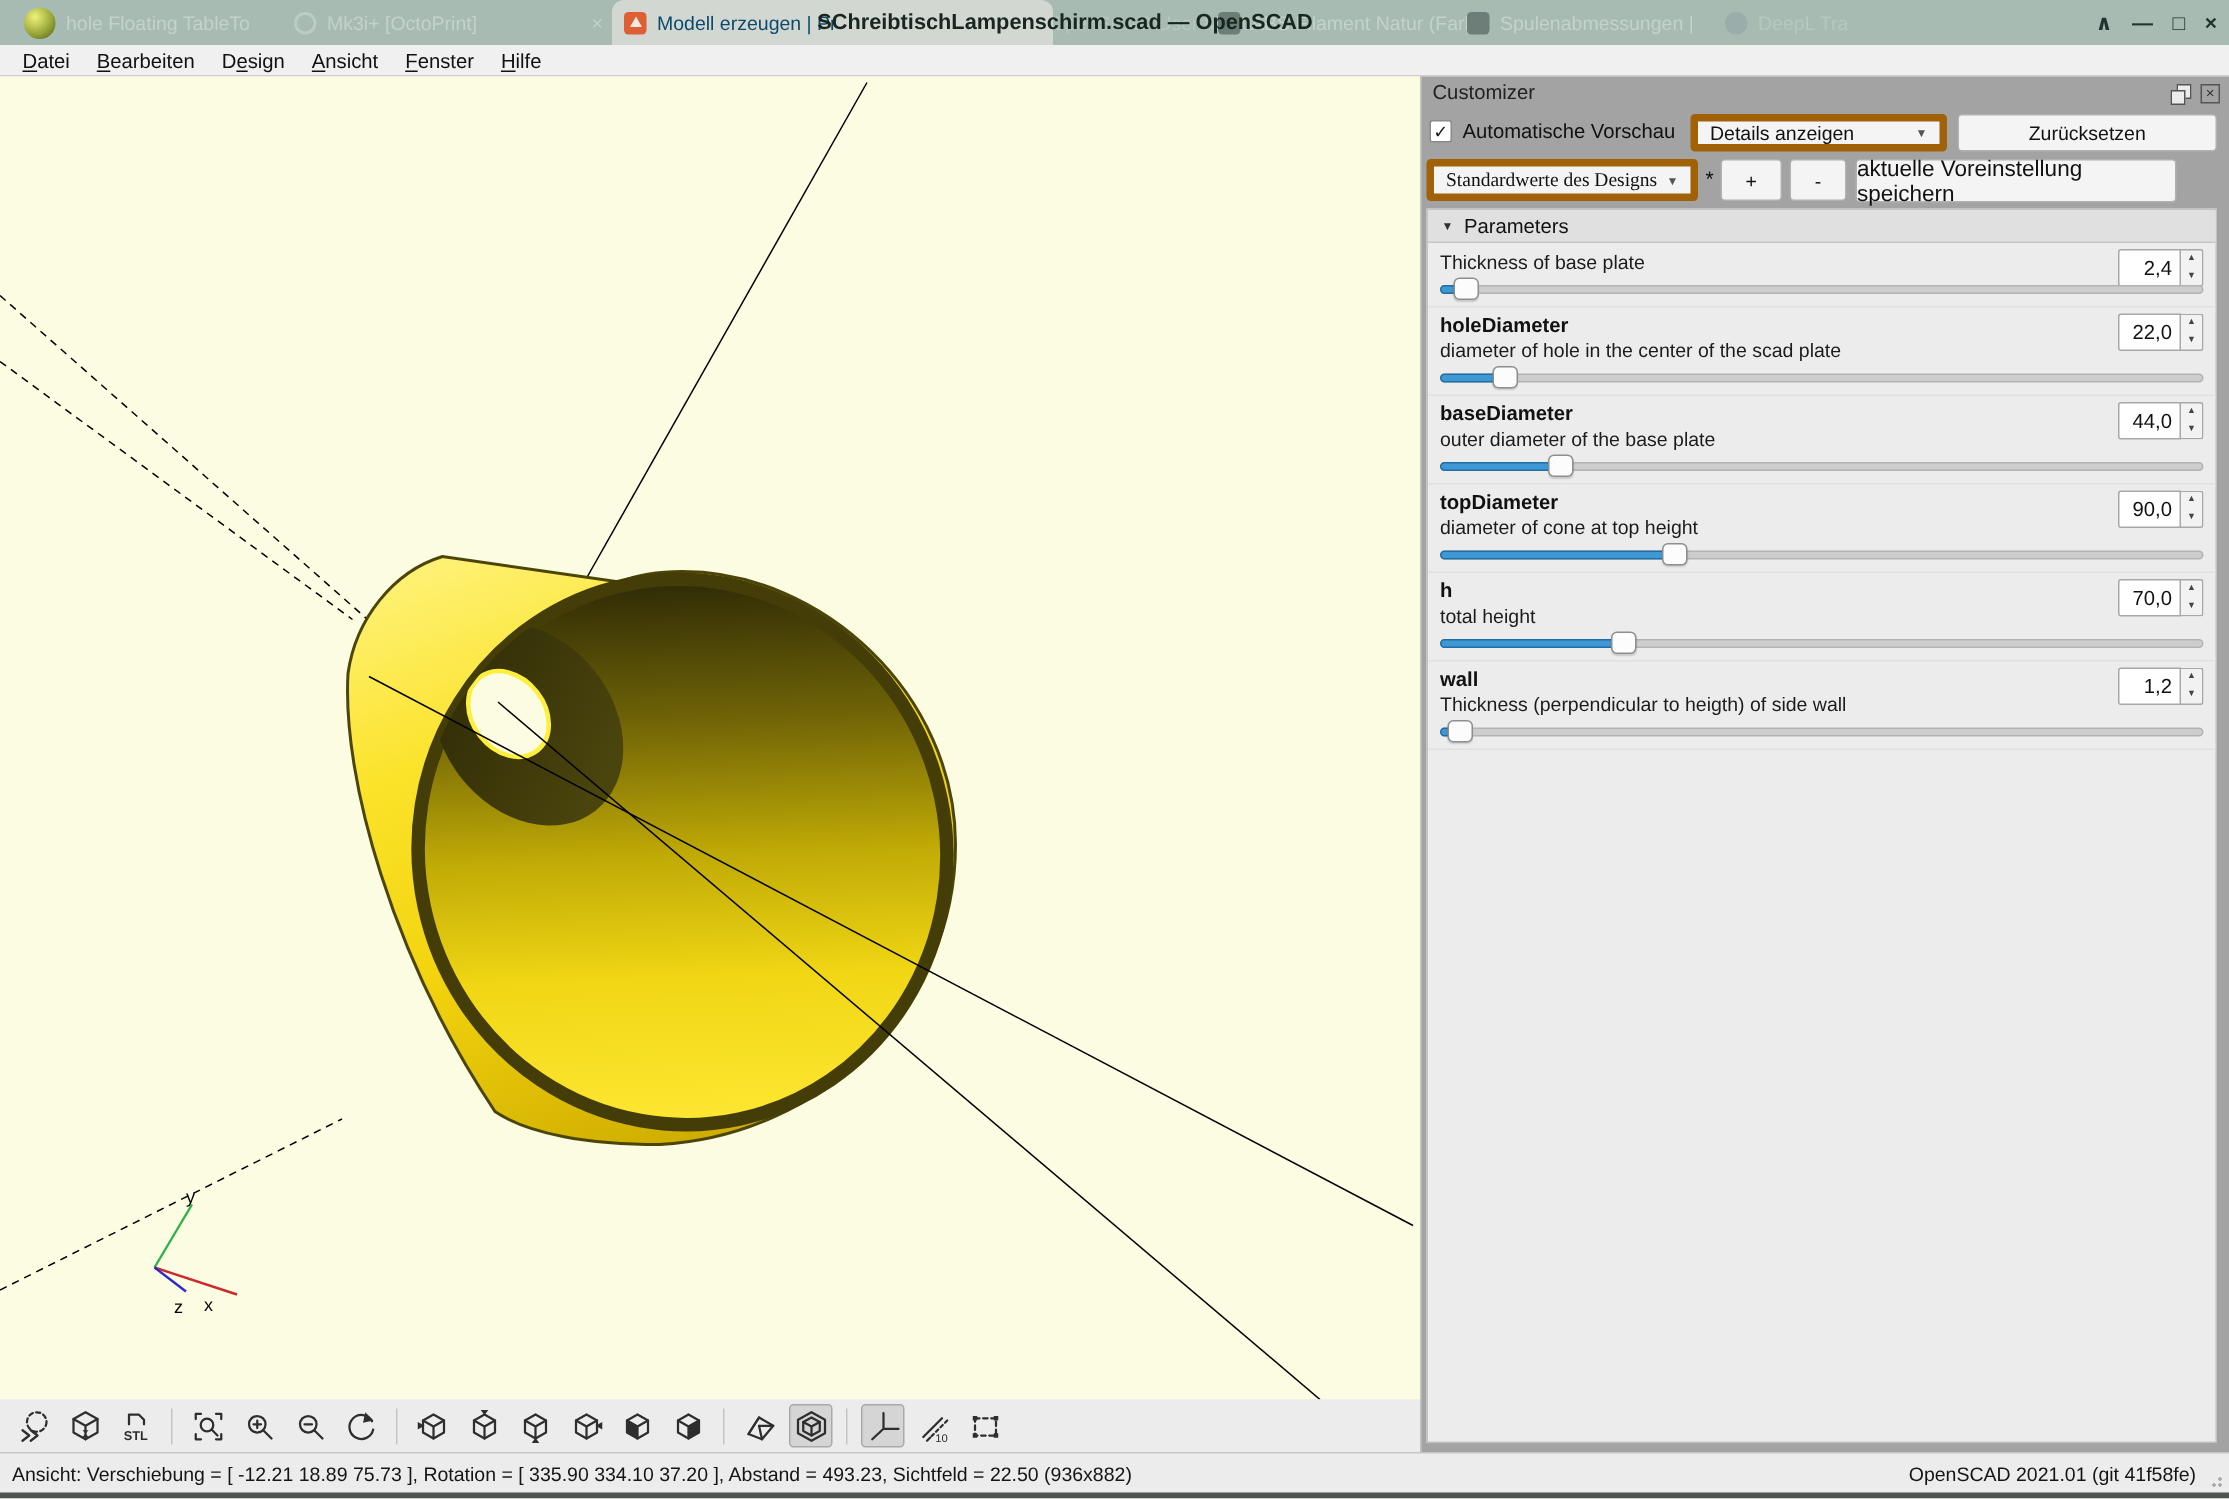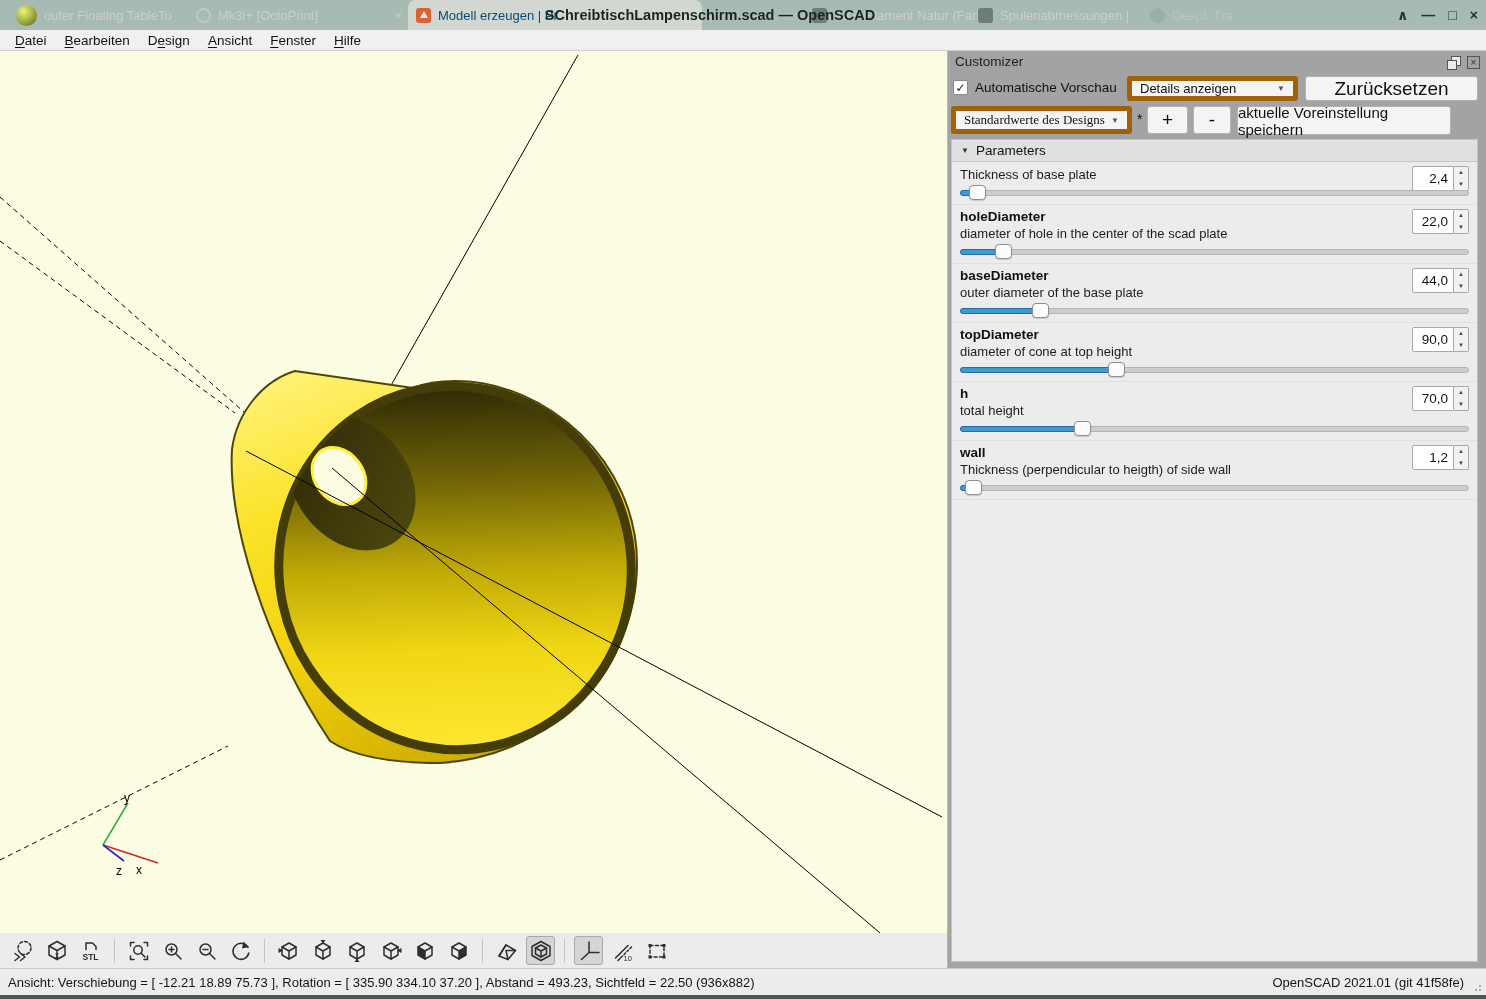--- a/index.html
+++ b/index.html
@@ -69,21 +69,21 @@
   .c-row2 { position:absolute; left:0; top:24px; width:539px; height:27px; }
   .checkbox { position:absolute; left:5px; top:5px; width:15px; height:15px;
     background:#fff; border:1px solid #8a8a8a; border-radius:2px; font-size:12px;
     line-height:14px; text-align:center; color:#1a1a1a; font-weight:bold; }
   .cb-label { position:absolute; left:27px; top:5px; font-size:13.5px; }
   .select { background:#f4f4f4; border:5px solid #a16207; border-radius:3px;
     display:flex; align-items:center; padding:0 8px; }
   .select .arrow { margin-left:auto; font-size:8px; color:#555; }
   .details-select { position:absolute; left:179px; top:1px; width:171px; height:25px; }
   .btn { background:#f4f4f4; border:1px solid #b1b1b1; border-radius:3px;
-    display:flex; align-items:center; justify-content:center; font-size:19px;
+    display:flex; align-items:center; justify-content:center; font-size:13px;
     color:#111; }
   .reset-btn { position:absolute; left:357px; top:1px; width:173px; height:25px; }
   .c-row3 { position:absolute; left:0; top:55px; width:539px; height:30px; }
   .preset-select { position:absolute; left:3px; top:0; width:181px; height:28px;font-family:Liberation Serif, serif; }
   .modified-star { position:absolute; left:189px; top:5px; font-size:14px; }
   .plus-btn { position:absolute; left:199px; top:0; width:41px; height:28px; }
   .minus-btn { position:absolute; left:245px; top:0; width:38px; height:28px; }
   .save-btn { position:absolute; left:289px; top:0; width:214px; height:29px;
     font-size:15px; }
 
@@ -129,21 +129,21 @@
 </style>
 </head>
 <body>
 
 <div class="screen">
 
   <div class="tabbar">
     <div id="tabs">
         <div class="tab" style="left: 16px; width: 158px;">
           <span class="fav sphere-favicon"></span>
-          <span>outer Floating TableTo</span>
+          <span>hole Floating TableTo</span>
           <span class="close">×</span>
         </div>
         <div class="tab" style="left: 196px; width: 206px;">
           <span class="fav octoprint-favicon"></span>
           <span>Mk3i+ [OctoPrint]</span>
           <span class="close">×</span>
         </div>
         <div class="tab active" style="left: 408px; width: 294px;">
           <span class="fav printables-favicon"></span>
           <span>Modell erzeugen | Pr</span>

